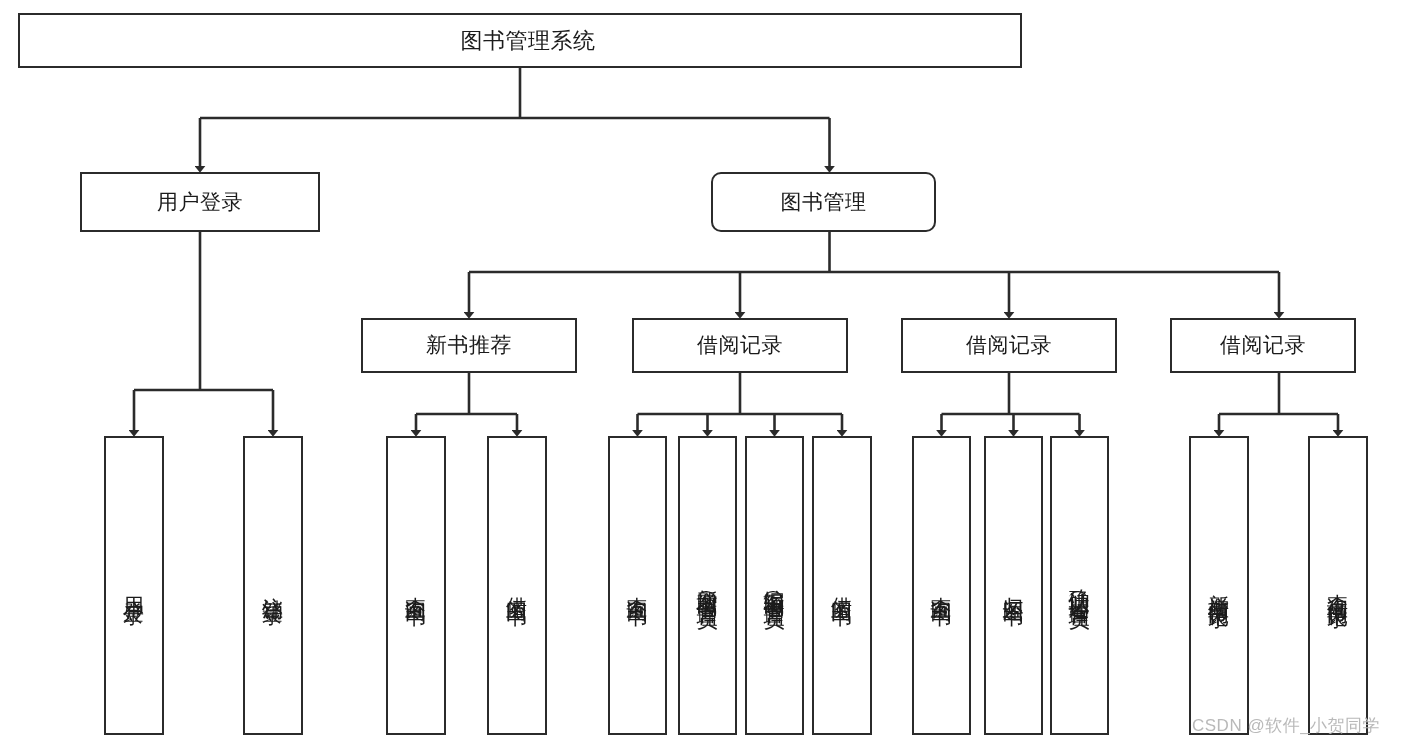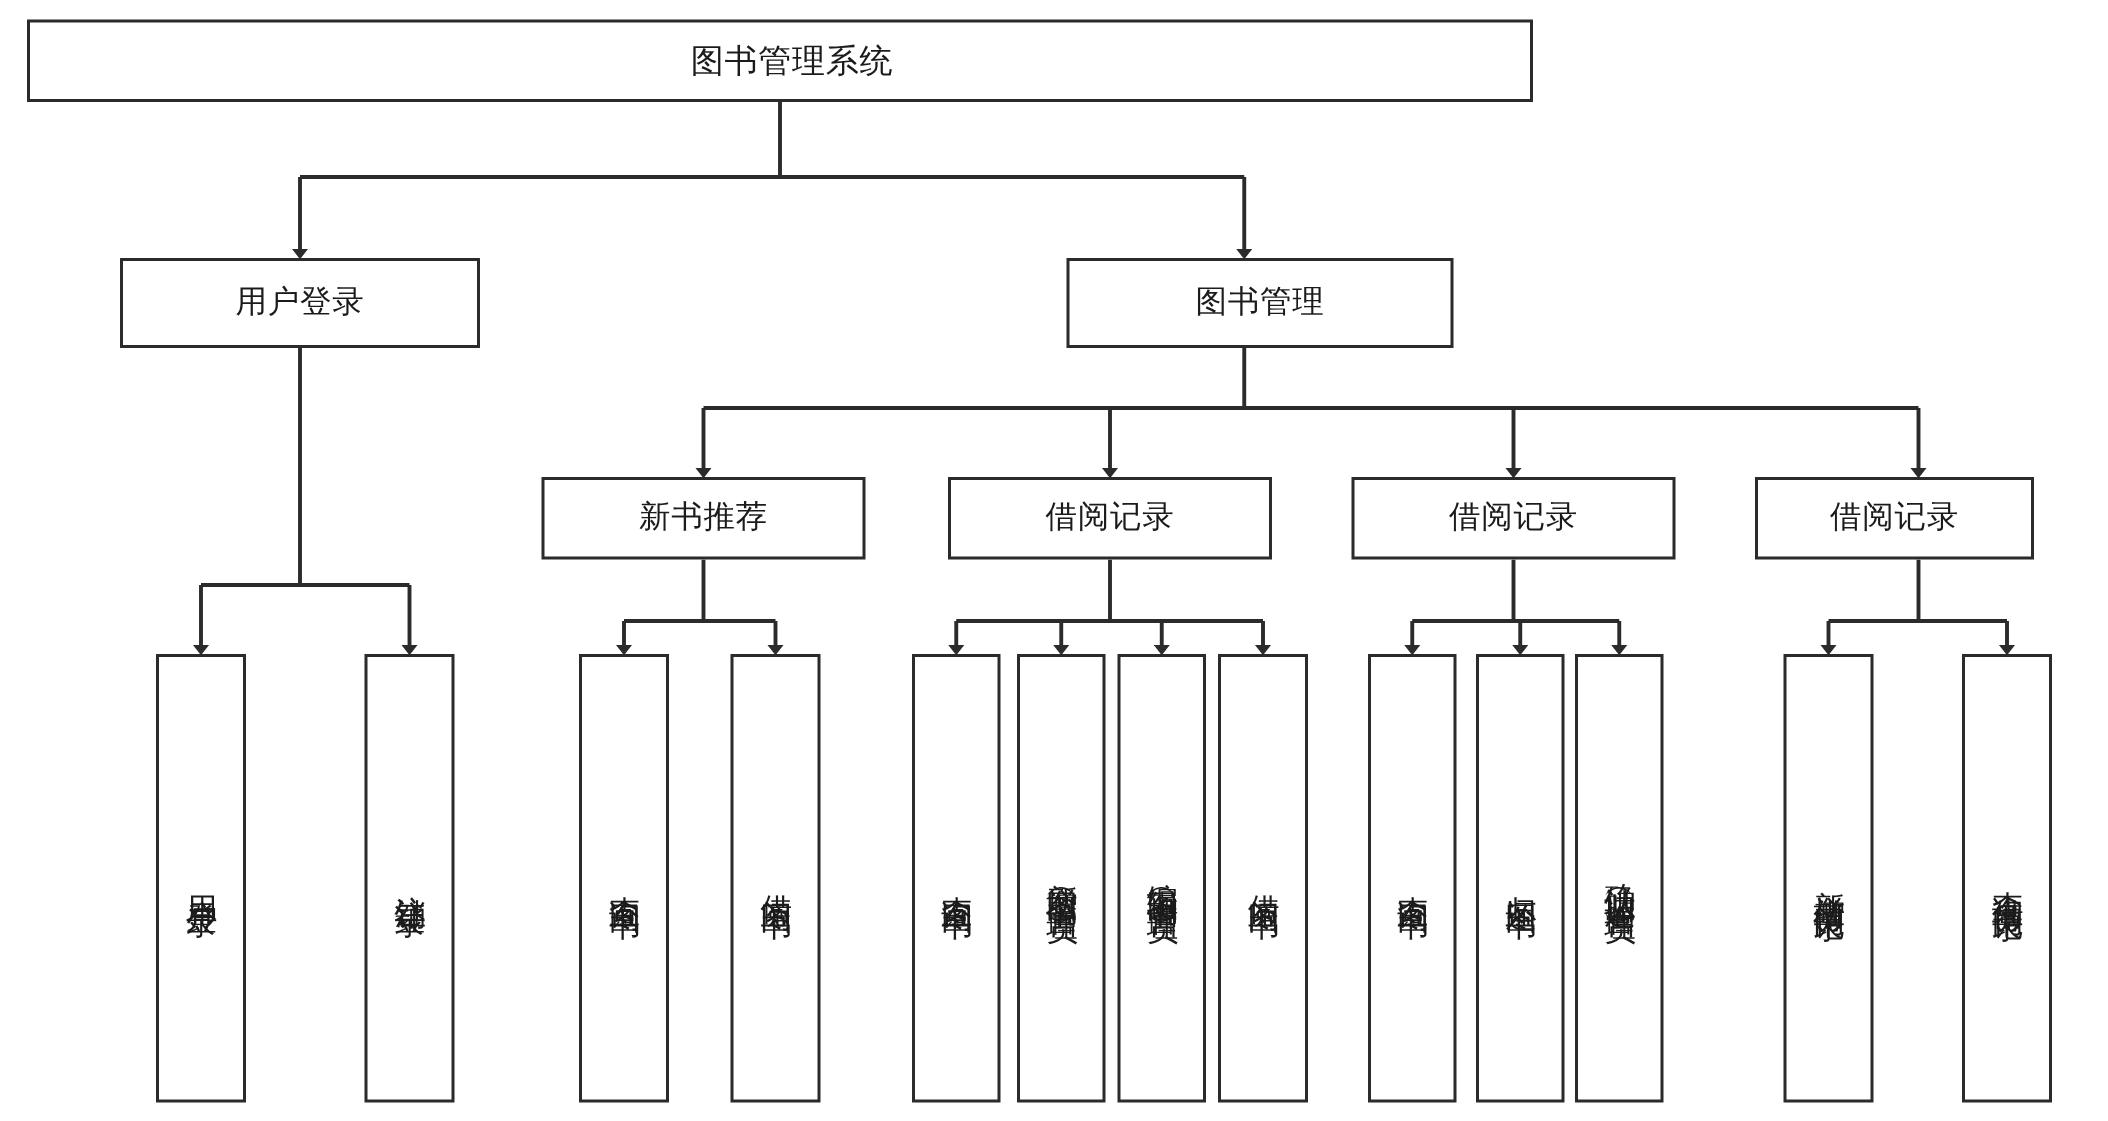--- a/index.html
+++ b/index.html
@@ -117,21 +117,21 @@
       </g>
   </svg>
 
   <div id="nodes-layer">
       <div class="node horiz root" style="left: 18px; top: 13px; width: 1004px; height: 55px; padding-left: 16px;">
         <span class="label">图书管理系统</span>
       </div>
       <div class="node horiz" style="left: 80px; top: 172px; width: 240px; height: 60px;">
         <span class="label">用户登录</span>
       </div>
-      <div class="node horiz" style="left: 711px; top: 172px; width: 258px; height: 60px;">
+      <div class="node horiz" style="left: 711px; top: 172px; width: 225px; height: 60px; border-radius: 10px;">
         <span class="label">图书管理</span>
       </div>
       <div class="node horiz" style="left: 361px; top: 318px; width: 216px; height: 55px;">
         <span class="label">新书推荐</span>
       </div>
       <div class="node horiz" style="left: 632px; top: 318px; width: 216px; height: 55px;">
         <span class="label">借阅记录</span>
       </div>
       <div class="node horiz" style="left: 901px; top: 318px; width: 216px; height: 55px;">
         <span class="label">借阅记录</span>
@@ -173,14 +173,15 @@
         <span class="label">确认归还（管理员）</span>
       </div>
       <div class="node vert" style="left: 1189px; top: 436px; width: 60px; height: 299px;">
         <span class="label">新增借阅记录</span>
       </div>
       <div class="node vert" style="left: 1308px; top: 436px; width: 60px; height: 299px;">
         <span class="label">查询借阅记录</span>
       </div>
     </div>
 
+  <div class="watermark" style="left: 1192px; top: 714px;">CSDN @软件_小贺同学</div>
 
 </div>
 
 </body></html>

